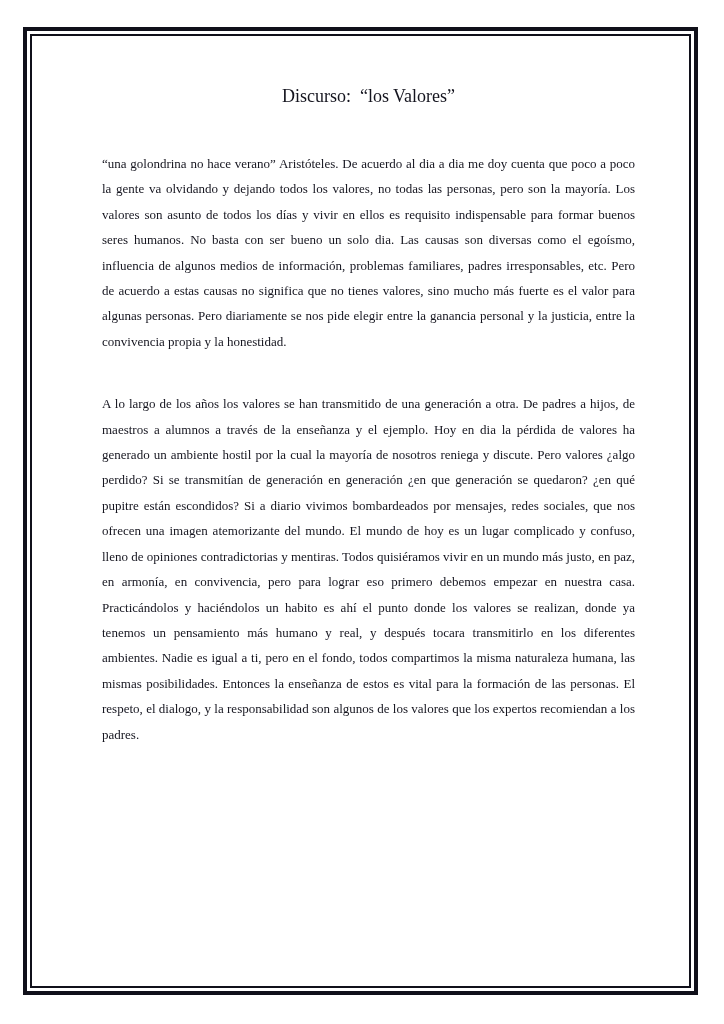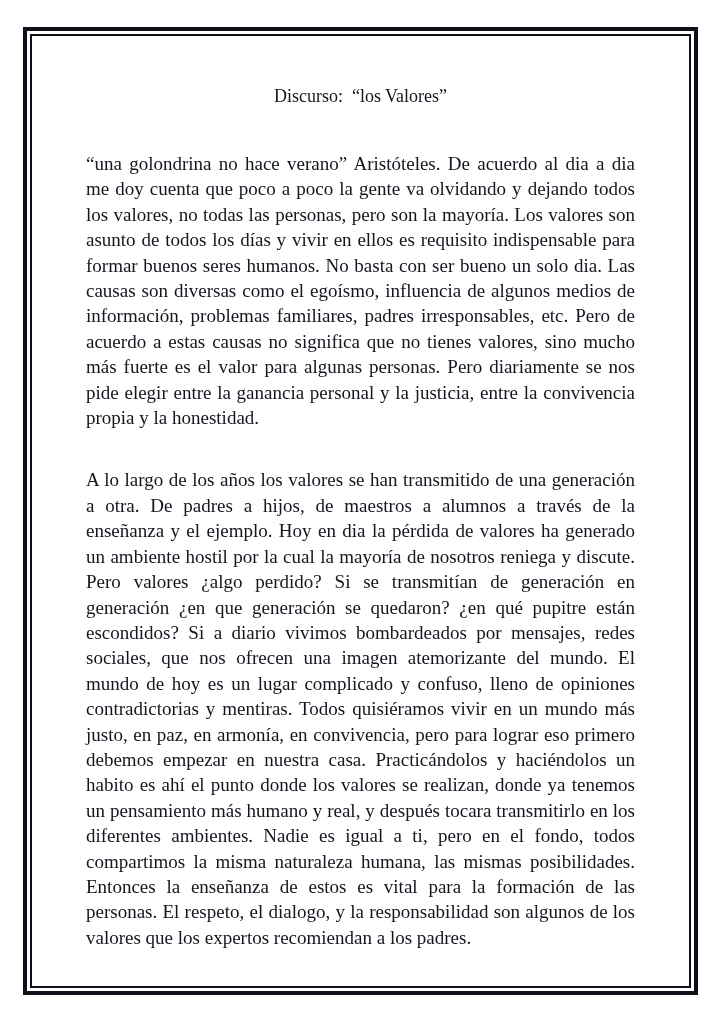--- a/index.html
+++ b/index.html
@@ -28,33 +28,33 @@
   }
   .page-frame-inner {
     width: 100%;
     height: 100%;
     box-sizing: border-box;
     border: 2px solid #10101a;
   }
   .page-content {
     box-sizing: border-box;
     height: 100%;
-    padding: 50px 54px 0 54px;
+    padding: 50px 54px 0 70px;
   }
   .doc-title {
     margin: 0 0 44px 0;
     font-size: 18px;
     font-weight: normal;
     text-align: center;
     white-space: pre-wrap; 
     color: #15151f;
   }
   .doc-paragraph {
     margin: 0 0 37px 0;
-    font-size: 19px;
+    font-size: 13px;
     line-height: 25.4px;
     text-align: justify;
     color: #15151f;
   }
 </style>
 </head>
 <body>
 
 <div class="page-frame">
   <div class="page-frame-inner">

